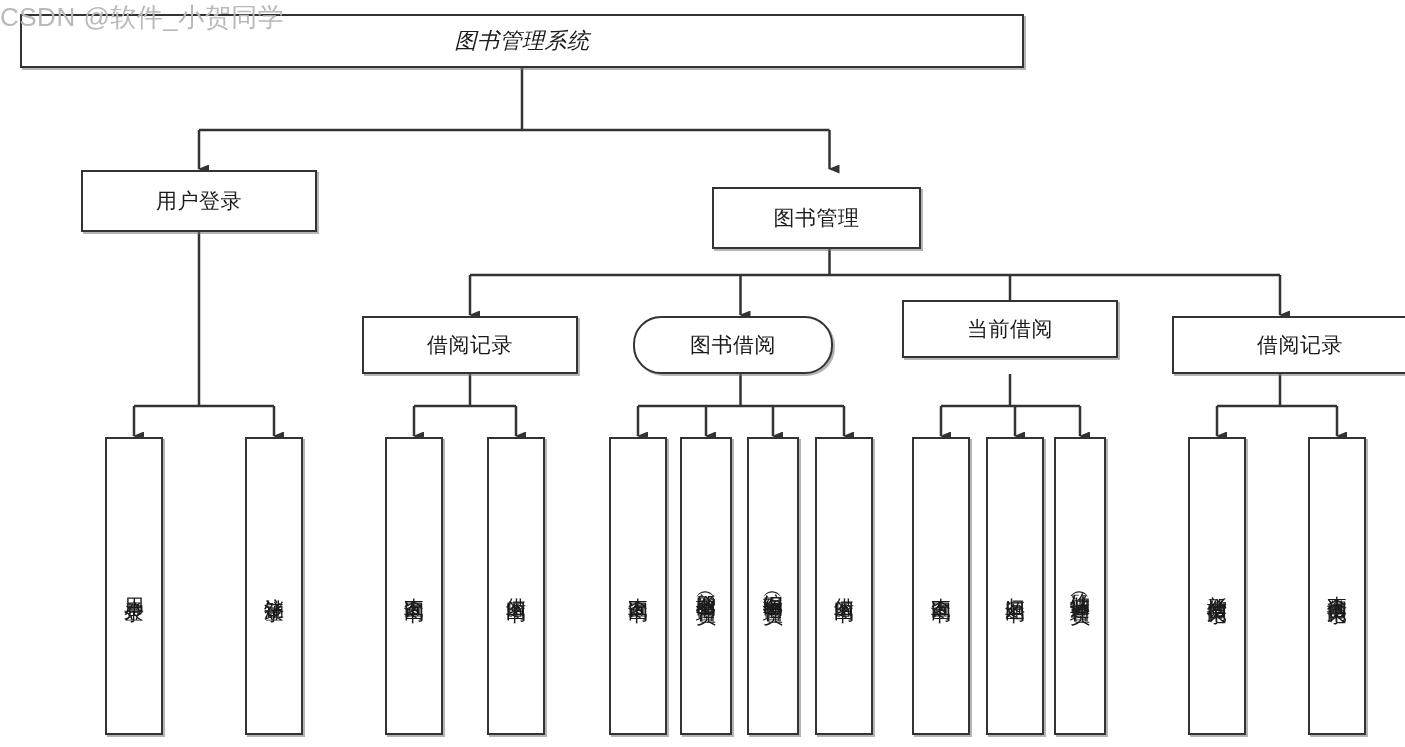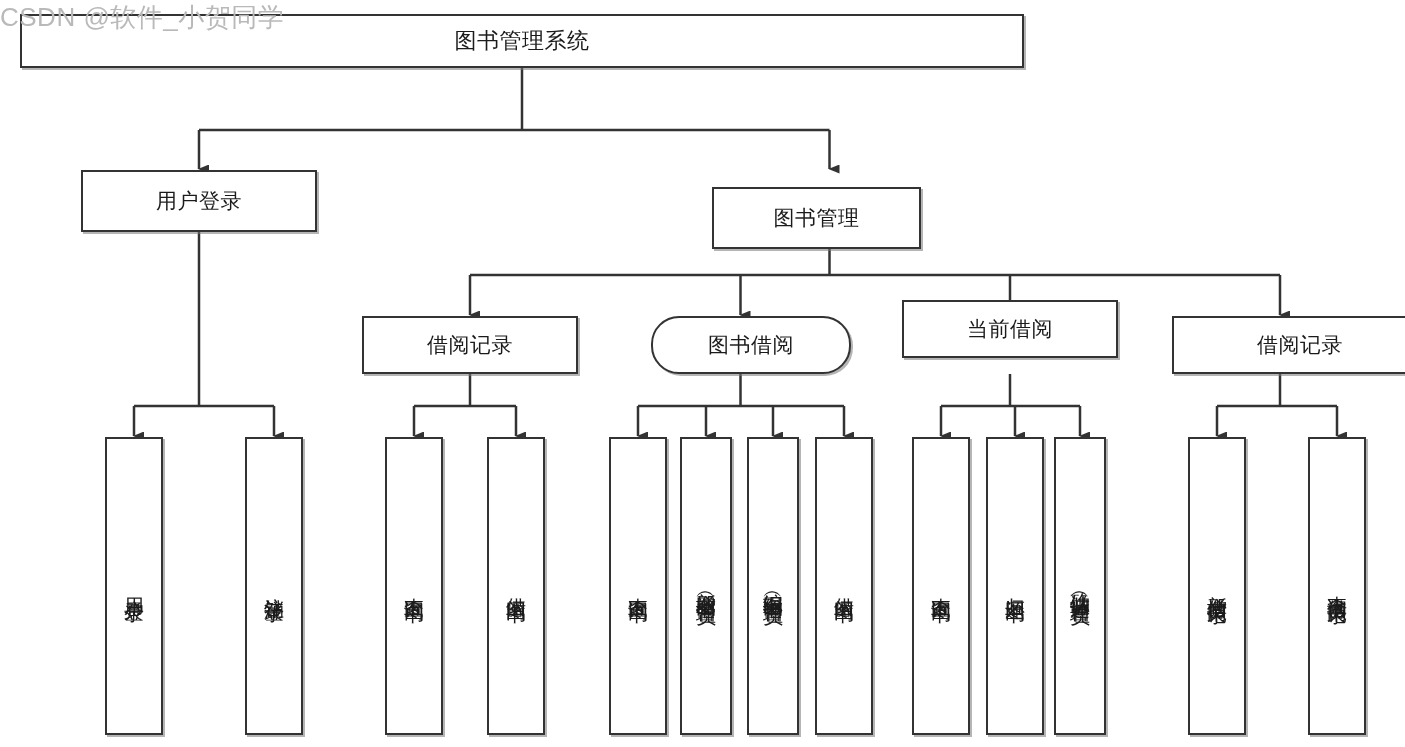--- a/index.html
+++ b/index.html
@@ -51,20 +51,21 @@
   }
   .node.vertical .node-label {
     writing-mode: vertical-rl;
     text-orientation: upright;
     font-size: 20px;
     letter-spacing: 2px;
     line-height: 1.05;
   }
   .node.root .node-label {
     font-size: 22px;
+    font-style: italic;
   }
   .watermark {
     position: absolute;
     font-size: 26px;
     color: #b9b9b9;
     white-space: nowrap;
     letter-spacing: 0.5px;
     user-select: none;
   }
 </style>
@@ -122,21 +123,21 @@
       </div>
       <div class="node horizontal" style="left: 81px; top: 170px; width: 236px; height: 62px;">
         <span class="node-label">用户登录</span>
       </div>
       <div class="node horizontal" style="left: 712px; top: 187px; width: 209px; height: 62px; align-items: center;">
         <span class="node-label">图书管理</span>
       </div>
       <div class="node horizontal" style="left: 362px; top: 316px; width: 216px; height: 58px;">
         <span class="node-label">借阅记录</span>
       </div>
-      <div class="node horizontal" style="left: 651px; top: 316px; width: 200px; height: 58px; border-radius: 28px;">
+      <div class="node horizontal" style="left: 633px; top: 316px; width: 200px; height: 58px; border-radius: 28px;">
         <span class="node-label">图书借阅</span>
       </div>
       <div class="node horizontal" style="left: 902px; top: 300px; width: 216px; height: 58px;">
         <span class="node-label">当前借阅</span>
       </div>
       <div class="node horizontal" style="left: 1172px; top: 316px; width: 256px; height: 58px;">
         <span class="node-label">借阅记录</span>
       </div>
       <div class="node vertical" style="left: 105px; top: 437px; width: 58px; height: 298px;">
         <span class="node-label">用户登录</span>

